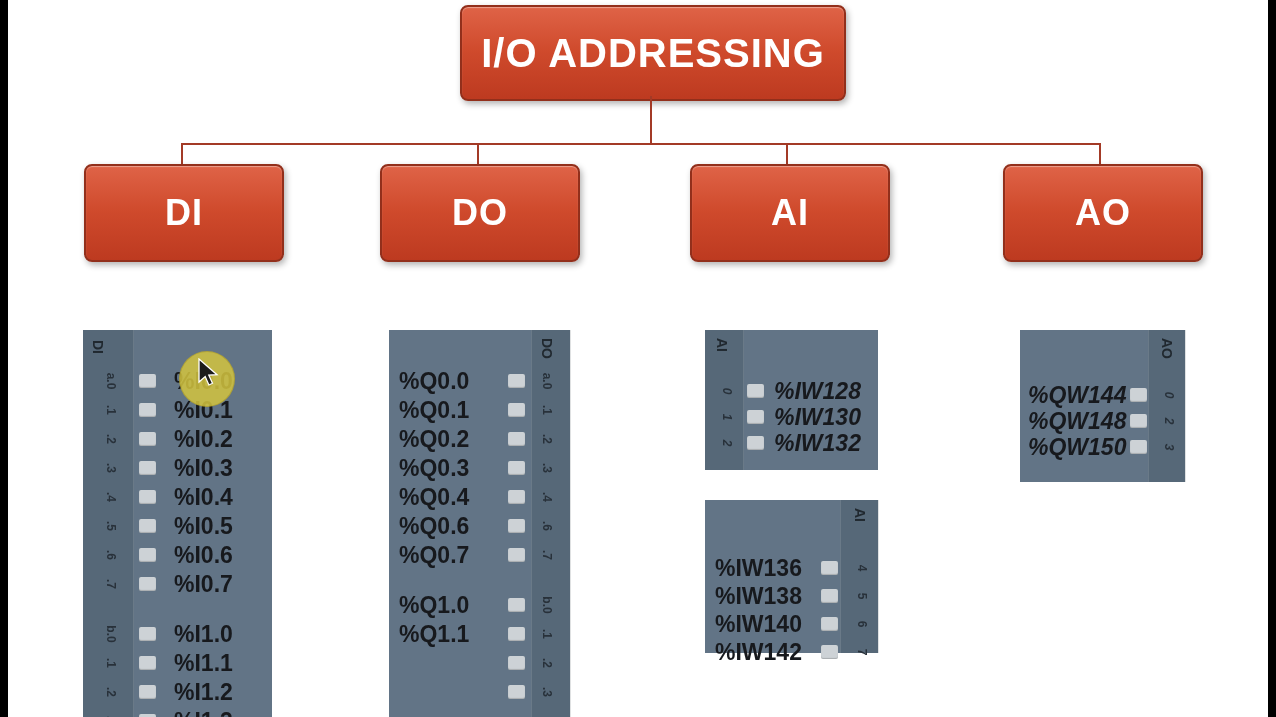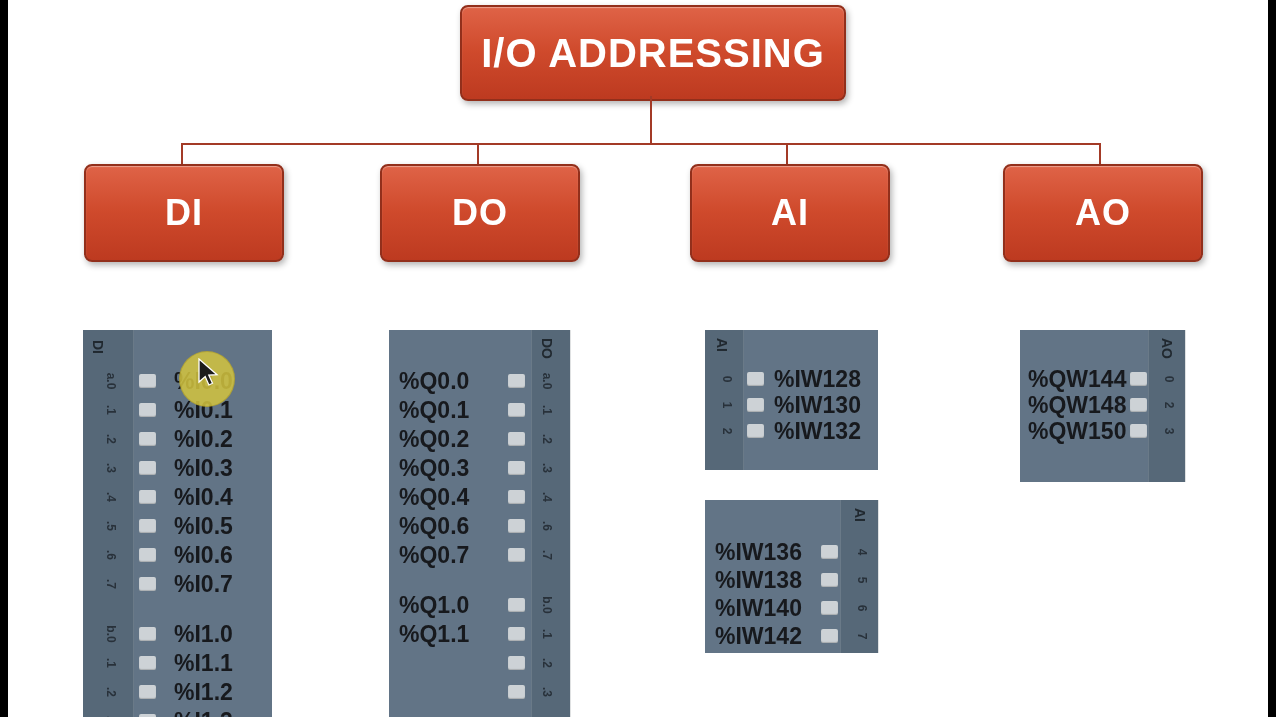--- a/index.html
+++ b/index.html
@@ -61,39 +61,39 @@
   .m-do .row { height:29px;text-decoration:underline; }
   .m-do .rows { padding-top:36px; }
   .m-do .strip { left:142px; width:39px; border-left:1px solid rgba(255,255,255,0.12); }
   .m-do .strip-title { left:150px; top:8px; }
   .m-do .chan { left:151px; }
   .m-do .led  { left:119px; }
   .m-do .addr { left:10px; }
 
   .m-ai1 { left:705px; top:330px; width:173px; height:140px; }
   .m-ai1 .row { height:26px; }
-  .m-ai1 .rows { padding-top:36px; }
+  .m-ai1 .rows { padding-top:48px;font-style:italic; }
   .m-ai1 .strip { left:0; width:38px; border-right:1px solid rgba(255,255,255,0.12); }
   .m-ai1 .strip-title { left:9px; top:8px; }
   .m-ai1 .chan { left:15px; }
   .m-ai1 .led  { left:42px; }
   .m-ai1 .addr { left:69px; }
 
   .m-ai2 { left:705px; top:500px; width:173px; height:153px; }
   .m-ai2 .row { height:28px; }
-  .m-ai2 .rows { padding-top:38px; }
+  .m-ai2 .rows { padding-top:54px; }
   .m-ai2 .strip { left:135px; width:38px; border-left:1px solid rgba(255,255,255,0.12); }
   .m-ai2 .strip-title { left:147px; top:8px; }
   .m-ai2 .chan { left:150px; }
   .m-ai2 .led  { left:116px; }
   .m-ai2 .addr { left:10px; }
 
   .m-ao { left:1020px; top:330px; width:165px; height:152px; }
   .m-ao .row { height:26px; }
-  .m-ao .rows { padding-top:36px; }
+  .m-ao .rows { padding-top:52px;font-style:italic; }
   .m-ao .strip { left:128px; width:37px; border-left:1px solid rgba(255,255,255,0.12); }
   .m-ao .strip-title { left:139px; top:8px; }
   .m-ao .chan { left:142px; }
   .m-ao .led  { left:110px; }
   .m-ao .addr { left:8px; }
 
   
   .cursor-highlight {
     position:absolute; left:179px; top:351px; width:54px; height:54px;
     border-radius:50%; background:rgba(212,196,62,0.85);

